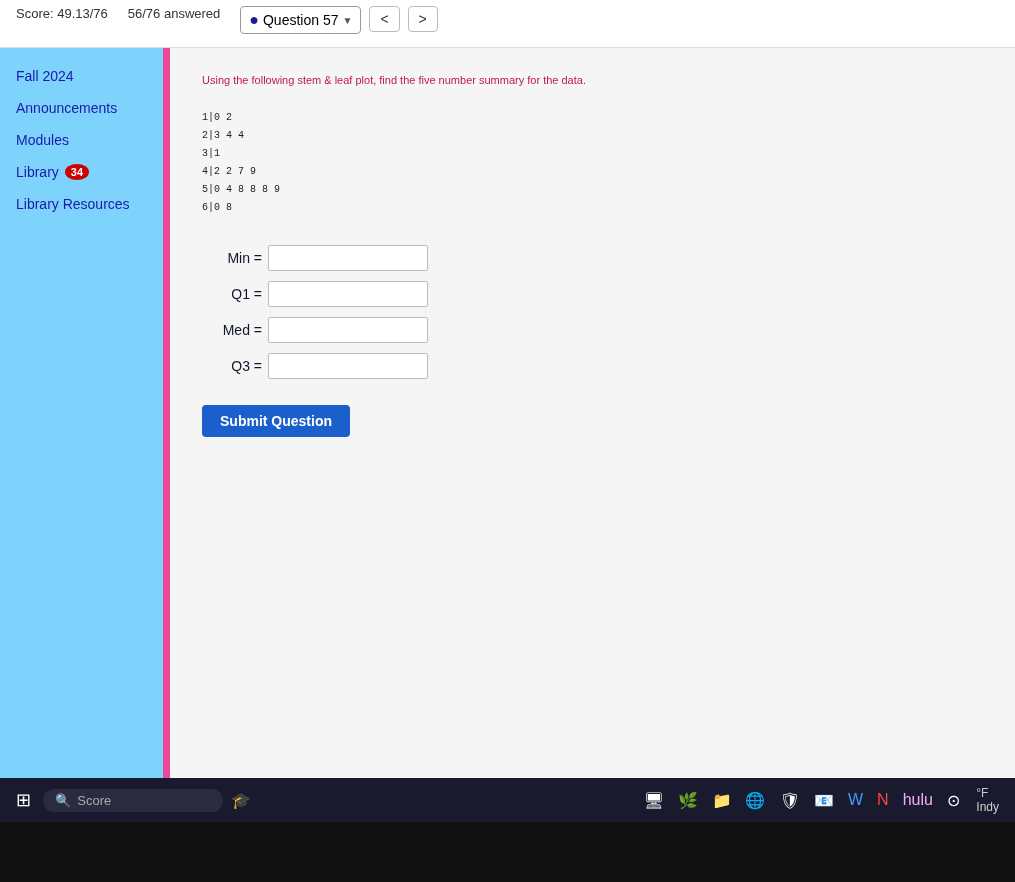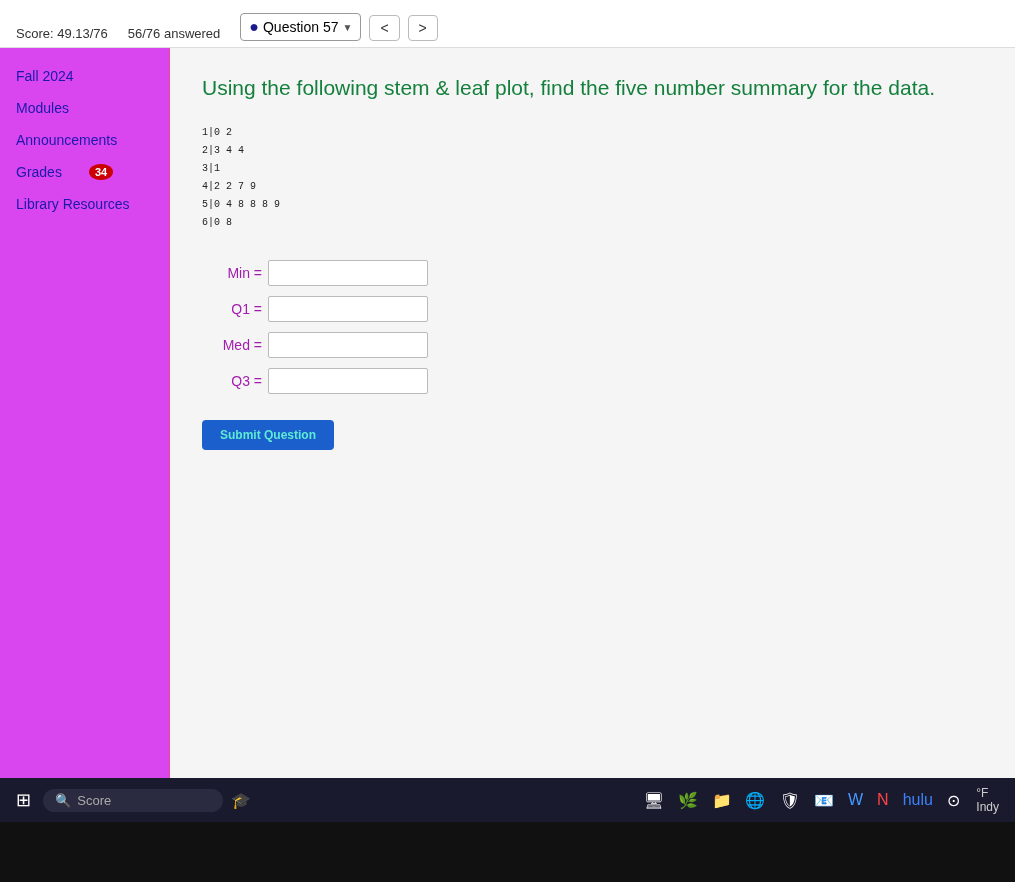--- a/index.html
+++ b/index.html
@@ -1,58 +1,58 @@
 <!DOCTYPE html>
 <html><head>
   <meta charset="utf-8">
   <style>
     * { margin: 0; padding: 0; box-sizing: border-box; }
     body { font-family: Arial, sans-serif; background: #f0f0f0; width: 1015px; height: 882px; overflow: hidden; }
 
     .app-container { display: flex; flex-direction: column; height: 100%; }
 
     
-    .top-bar { background: #fff; border-bottom: 1px solid #ddd; padding: 6px 16px; display: flex; align-items: flex-end; gap: 8px; min-height: 48px; }
+    .top-bar { background: #fff; border-bottom: 1px solid #ddd; padding: 6px 16px; display: flex; align-items: flex-start; gap: 8px; min-height: 48px; }
     .score-text { font-size: 13px; color: #333; margin-right: 12px; }
     .question-dropdown { display: flex; align-items: center; border: 1px solid #999; border-radius: 4px; padding: 4px 8px; background: #fff; font-size: 14px; gap: 4px; cursor: pointer; }
     .question-dot { color: #1a1a8c; font-size: 16px; }
     .dropdown-arrow { font-size: 10px; color: #555; }
     .nav-btn { border: 1px solid #bbb; background: #fff; border-radius: 4px; padding: 4px 10px; cursor: pointer; font-size: 14px; color: #333; }
 
     
     .main-layout { display: flex; flex: 1; overflow: hidden; }
 
     
-    .sidebar { width: 170px; background: #d946ef; border-right: 1px solid #ec4899; padding: 12px 0; flex-shrink: 0; }
+    .sidebar { width: 170px; background: #7dd3fc; border-right: 7px solid #ec4899; padding: 12px 0; flex-shrink: 0; }
     .sidebar-item { padding: 8px 16px; font-size: 14px; color: #1a1aaa; cursor: pointer; display: flex; align-items: center; gap: 6px; }
     .sidebar-item.plain { color: #1a1aaa; }
-    .badge { background: #cc0000; color: #fff; border-radius: 50%; font-size: 11px; padding: 2px 6px; font-weight: bold; margin-left: 21px; }
+    .badge { background: #cc0000; color: #fff; border-radius: 50%; font-size: 11px; padding: 2px 6px; font-weight: bold; }
 
     
     .content { flex: 1; background: #f5f5f5; padding: 24px 32px; overflow-y: auto; }
 
-    .question-text { font-size: 21px; color: #15803d; margin-bottom: 20px; line-height: 1.5; }
+    .question-text { font-size: 11px; color: #be185d; margin-bottom: 20px; line-height: 1.5; }
 
     .stem-leaf { font-family: 'Courier New', monospace; font-size: 10px; color: #222; line-height: 1.8; margin-bottom: 28px; }
 
     .inputs-section { display: flex; flex-direction: column; gap: 10px; margin-bottom: 20px; }
     .input-row { display: flex; align-items: center; gap: 6px; }
-    .input-label { font-size: 14px; color: #a21caf; width: 60px; text-align: right; }
+    .input-label { font-size: 14px; color: #0f172a; width: 60px; text-align: right; }
     .answer-input { border: 1px solid #bbb; border-radius: 2px; padding: 4px 6px; font-size: 14px; width: 160px; background: #fff; }
 
-    .submit-btn { background: #1a5fcc; color: #5eead4; border: none; border-radius: 4px; padding: 8px 18px; font-size: 12px; cursor: pointer; font-weight: bold; margin-top: 6px; }
+    .submit-btn { background: #1a5fcc; color: #ffffff; border: none; border-radius: 4px; padding: 8px 18px; font-size: 14px; cursor: pointer; font-weight: bold; margin-top: 6px; }
 
     
     .taskbar { background: #1a1a2e; height: 44px; display: flex; align-items: center; padding: 0 8px; gap: 4px; flex-shrink: 0; }
     .taskbar-start { background: none; border: none; color: #fff; font-size: 18px; cursor: pointer; padding: 4px 8px; }
     .taskbar-search { display: flex; align-items: center; background: #2a2a40; border-radius: 16px; padding: 4px 12px; gap: 6px; color: #aaa; font-size: 13px; width: 180px; }
     .taskbar-icons { display: flex; align-items: center; gap: 6px; margin-left: auto; }
     .taskbar-icon { font-size: 16px; color: #fff; cursor: pointer; padding: 2px 4px; }
     .taskbar-icon.red { color: #ff4444; }
-    .taskbar-icon.orange { color: #3b82f6; }
+    .taskbar-icon.orange { color: #f0abfc; }
     .taskbar-icon.blue { color: #4499ff; }
     .taskbar-icon.green { color: #44cc44; }
 
     .weather-info { color: #ccc; font-size: 12px; padding: 0 8px; }
 
     
     .desktop-bar { background: #111; height: 60px; display: flex; align-items: center; justify-content: center; flex-shrink: 0; }
   </style>
 </head>
 <body>
@@ -71,27 +71,27 @@
     <button class="nav-btn">&gt;</button>
   </div>
 
   <div class="main-layout">
 
     <div class="sidebar">
       <div class="sidebar-item plain">
         <span>Fall 2024</span>
       </div>
       <div class="sidebar-item">
+        <span>Announcements</span>
+      </div>
+      <div class="sidebar-item">
         <span>Modules</span>
       </div>
       <div class="sidebar-item">
-        <span>Announcements</span>
-      </div>
-      <div class="sidebar-item">
-        <span>Grades</span>
+        <span>Library</span>
         <span class="badge">34</span>
       </div>
       <div class="sidebar-item">
         <span>Library Resources</span>
       </div>
     </div>
 
     <div class="content">
 
       <div class="question-text">Using the following stem &amp; leaf plot, find the five number summary for the data.</div>

